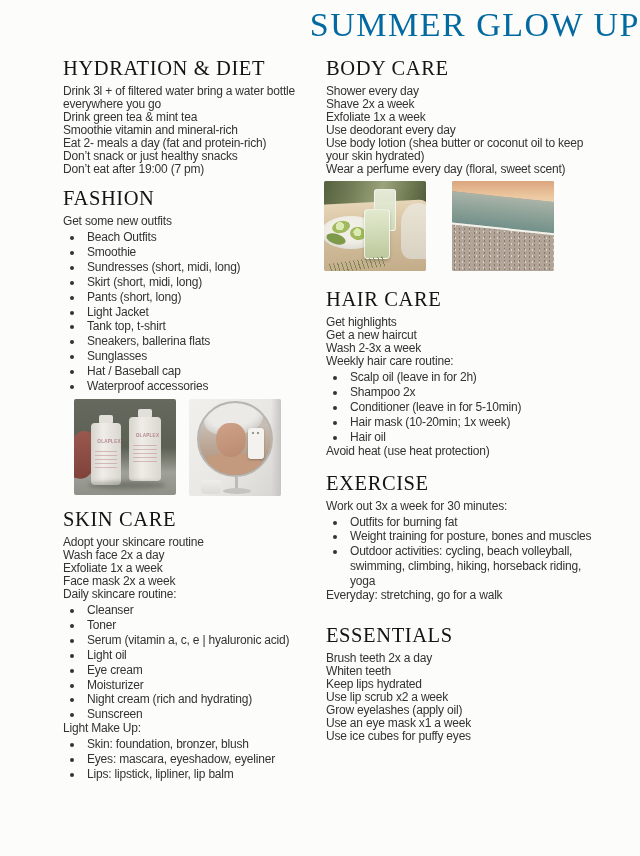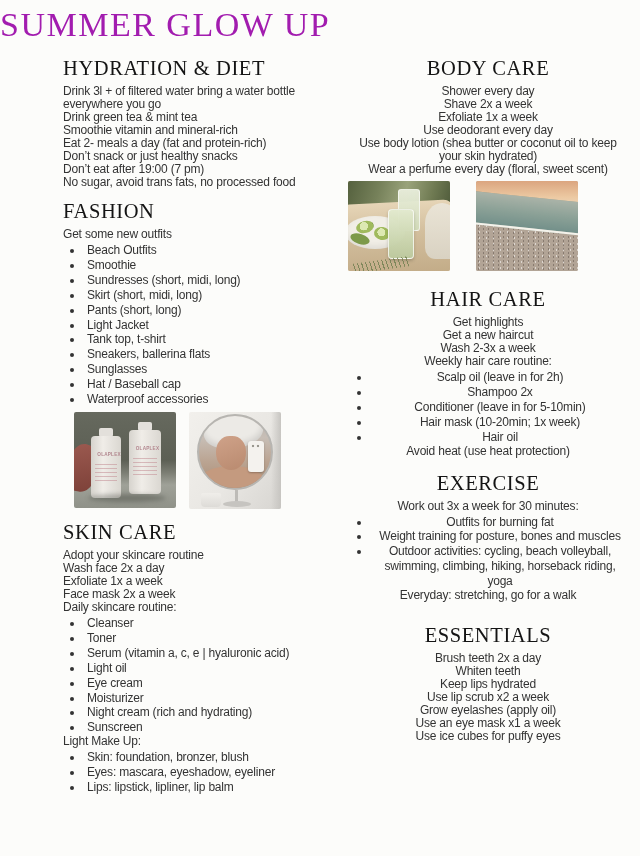--- a/index.html
+++ b/index.html
@@ -5,28 +5,28 @@
   * { margin:0; padding:0; box-sizing:border-box; }
   html,body { background:#ffffff; }
   .page {
     position:relative; width:640px; height:856px; overflow:hidden;
     background:#fcfcfa;
     font-family:"Liberation Sans", sans-serif;
     color:#333333;
   }
   .title {
     position:absolute; top:6px; left:0; width:100%;
-    text-align:left;
+    text-align:right;
     font-family:"Liberation Serif", serif;
     font-weight:500; font-size:34px; letter-spacing:1.5px;
-    color:#a21caf;
+    color:#0369a1;
   }
   .col { position:absolute; top:55px; }
   .col-left  { left:63px;  width:274px; }
-  .col-right { left:350px; width:276px;text-align:center; }
+  .col-right { left:326px; width:276px; }
 
   h2 {
     font-family:"Liberation Serif", serif;
     font-weight:500; font-size:20.5px; letter-spacing:0.6px;
     color:#141414; line-height:26px;
   }
   .lines > div, .ln {
     font-size:12px; line-height:13px; letter-spacing:-0.2px; color:#333;
   }
   ul { list-style:disc outside; padding-left:21px; margin:2px 0 0 0; }
@@ -110,21 +110,20 @@
 
     <section>
       <h2>HYDRATION &amp; DIET</h2>
       <div class="lines">
           <div>Drink 3l + of filtered water bring a water bottle everywhere you go</div>
           <div>Drink green tea &amp; mint tea</div>
           <div>Smoothie vitamin and mineral-rich</div>
           <div>Eat 2- meals a day (fat and protein-rich)</div>
           <div>Don’t snack or just healthy snacks</div>
           <div>Don’t eat after 19:00 (7 pm)</div>
-          <div>No sugar, avoid trans fats, no processed food</div>
         </div>
     </section>
 
     <section>
       <h2 class="mt-fashion">FASHION</h2>
       <div class="ln">Get some new outfits</div>
       <ul>
           <li>Beach Outfits</li>
           <li>Smoothie</li>
           <li>Sundresses (short, midi, long)</li>

